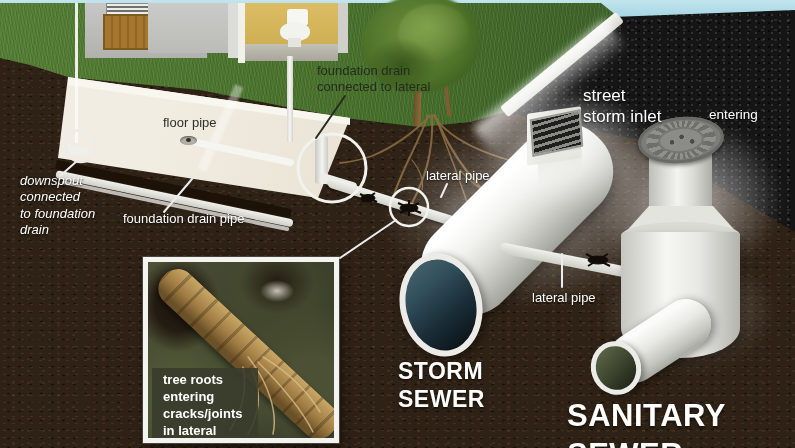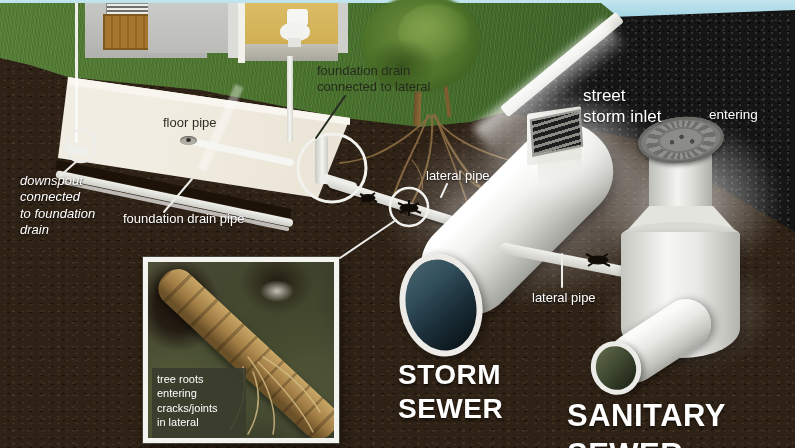--- a/index.html
+++ b/index.html
@@ -156,37 +156,37 @@
   #insetDark2{left:92px;top:-10px;width:74px;height:62px;
     background:radial-gradient(closest-side,#221a10,rgba(34,26,16,0));}
   #insetDebris{left:112px;top:18px;width:34px;height:22px;border-radius:50%;
     background:radial-gradient(closest-side,rgba(225,222,210,.85),rgba(225,222,210,0));}
   #insetPipe{left:-15px;top:73px;width:230px;height:38px;transform:rotate(43deg);
     transform-origin:center;border-radius:18px;box-shadow:0 3px 6px rgba(0,0,0,.45);
     background-image:
       repeating-linear-gradient(92deg, rgba(40,25,10,.28) 0 3px, transparent 3px 18px),
       linear-gradient(#c9a766,#a07c44 50%,#6b5128 85%);}
   #insetCap{left:4px;top:106px;width:84px;height:62px;background:rgba(58,60,44,.9);
-    color:#fff;font-weight:normal;font-size:11px;line-height:1.3;padding:4px 5px;
+    color:#fff;font-weight:bold;font-size:13px;line-height:1.3;padding:4px 11px;
     white-space:pre-line;}
   
   .overlay{left:0;top:0;pointer-events:none;}
   
   .lbl{position:absolute;font-size:13px;color:#fff;white-space:pre-line;line-height:1.26;
     text-shadow:0 1px 2px rgba(0,0,0,.75);}
   .lbl.dark{color:#262b1e;text-shadow:none;}
   #lblFloor{left:163px;top:115px;color:#2e2e28;text-shadow:none;}
   #lblDown{left:20px;top:173px;font-style:italic;}
   #lblFdp{left:123px;top:211px;}
   #lblFdl{left:317px;top:63px;line-height:1.2;}
   #lblLatU{left:426px;top:168px;}
   #lblInlet{left:583px;top:85px;font-size:17px;line-height:1.25;}
   #lblManhole{left:709px;top:106px;font-size:13.5px;}
   #lblLatL{left:532px;top:290px;}
-  #lblStorm{left:398px;top:358px;font-weight:bold;font-size:28px;line-height:1.2;
+  #lblStorm{left:398px;top:358px;font-weight:bold;font-size:23px;line-height:1.2;
     letter-spacing:.5px;text-shadow:0 2px 3px rgba(0,0,0,.55);}
   #lblSan{left:567px;top:396px;font-weight:bold;font-size:31px;letter-spacing:.5px;
     text-shadow:0 2px 3px rgba(0,0,0,.55);}
 </style>
 </head>
 <body>
 
 <div id="scene">
 
   <div class="abs" id="asphalt"></div>

